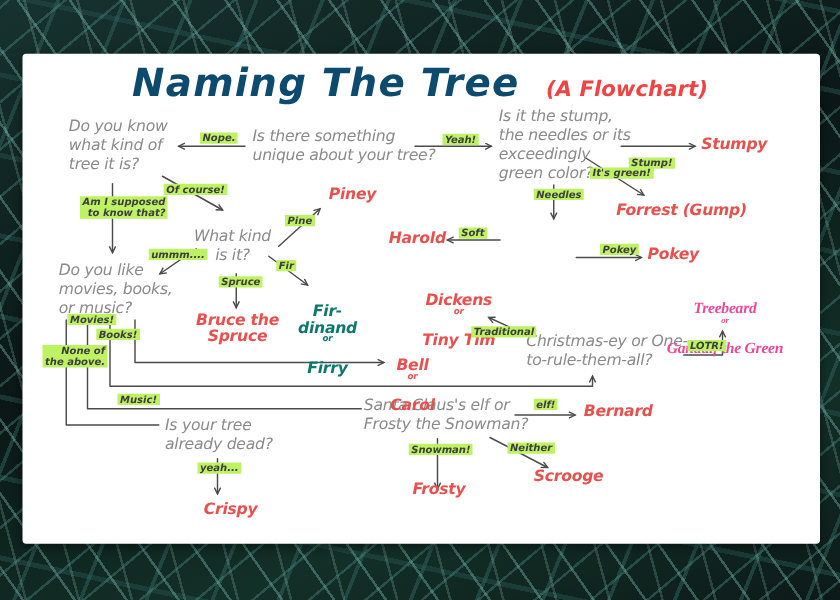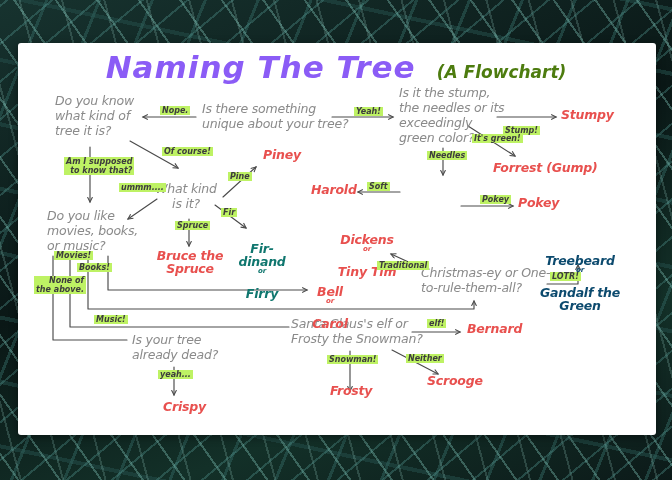--- a/index.html
+++ b/index.html
@@ -19,21 +19,21 @@
       linear-gradient(160deg,#17332f,#0a1716 45%,#133028 75%,#0c1a19);
   }
   #card{
     position:absolute;left:18px;top:43px;width:638px;height:392px;
     background:#ffffff;border-radius:3px;box-shadow:0 2px 8px rgba(0,0,0,.45);
   }
   svg.lines{position:absolute;left:0;top:0;pointer-events:none;}
   .node{position:absolute;white-space:pre-line;}
   .ttl{position:absolute;left:0;top:49px;width:672px;text-align:center;font-style:italic;}
   .ttl .g{font-size:31px;letter-spacing:1px;font-weight:600;}
-  .ttl .s{font-size:17px;color:#4d7c0f;font-weight:600;margin-left:16px;}
+  .ttl .s{font-size:17px;color:#ef4444;font-weight:600;margin-left:16px;}
   .q{font-style:italic;font-size:12.5px;line-height:15px;color:#8a8a8a;letter-spacing:-.2px;}
   .a{font-style:italic;font-weight:700;font-size:12.5px;line-height:13px;letter-spacing:-.2px;}
   .a .or{display:block;font-size:7px;line-height:6px;font-weight:600;}
   .lab{
     font-style:italic;font-size:8px;line-height:9px;font-weight:600;color:#3d3d3d;
     background:#bef264;padding:0 2px;text-align:right;
   }
   .ctr{text-align:center;}
 </style>
 </head>
@@ -70,21 +70,21 @@
       <path d="M415,265 L391,254" marker-end="url(#ah)"></path>
       <path d="M547,284 L578,284 L578,265" marker-end="url(#ah)"></path>
       <path d="M412,332 L460,332" marker-end="url(#ah)"></path>
       <path d="M350,351 L350,391" marker-end="url(#ah)"></path>
       <path d="M392,350 L438,374" marker-end="url(#ah)"></path>
       <path d="M174,367 L174,395" marker-end="url(#ah)"></path>
     </g>
   </svg>
 
   <div class="ttl">
-    <span class="g" style="color:#8b5cf6">Naming The Tree</span>
+    <span class="g" style="color:#0c4a6e">Naming The Tree</span>
     <span class="s">(A Flowchart)</span>
   </div>
 
   <div class="node q" style="left:55px;top:93px;">Do you know
 what kind of
 tree it is?</div>
   <div class="node q" style="left:202px;top:101px;">Is there something
 unique about your tree?</div>
   <div class="node q" style="left:399px;top:85px;">Is it the stump,
 the needles or its
@@ -121,42 +121,42 @@
     <span class="or">or</span>
     <span>Tiny Tim</span>
   </div>
 
   <div class="node a ctr" style="left:305px;top:272px;width:50px;color:#e8504e;">
     <span>Bell</span>
     <span class="or">or</span>
     <span>Carol</span>
   </div>
 
-  <div class="node a ctr" style="left:520px;top:241px;width:120px;color:#0c4a6e;">
+  <div class="node a ctr" style="left:520px;top:227px;width:120px;color:#ec4899;font-family:Liberation Serif, serif;">
     <span>Treebeard</span>
     <span class="or">or</span>
     <span>Gandalf the Green</span>
   </div>
 
   <div class="node a" style="left:467px;top:322px;color:#e8504e;">Bernard</div>
   <div class="node a" style="left:427px;top:374px;color:#e8504e;">Scrooge</div>
   <div class="node a" style="left:330px;top:384px;color:#e8504e;">Frosty</div>
   <div class="node a" style="left:163px;top:400px;color:#e8504e;">Crispy</div>
 
   <div class="node lab" style="left:160px;top:106px;">Nope.</div>
   <div class="node lab" style="left:354px;top:107px;">Yeah!</div>
   <div class="node lab" style="left:503px;top:107px;margin-top:19px;">Stump!</div>
   <div class="node lab" style="left:472px;top:134px;">It's green!</div>
   <div class="node lab" style="left:427px;top:151px;">Needles</div>
   <div class="node lab" style="left:367px;top:182px;">Soft</div>
   <div class="node lab" style="left:480px;top:195px;">Pokey</div>
-  <div class="node lab" style="left:131px;top:147px;margin-left:31px;">Of course!</div>
+  <div class="node lab" style="left:131px;top:147px;">Of course!</div>
   <div class="node lab" style="left:64px;top:157px;">Am I supposed
 to know that?</div>
-  <div class="node lab" style="left:119px;top:183px;font-style:italic;">ummm....</div>
+  <div class="node lab" style="left:119px;top:199px;font-style:italic;">ummm....</div>
   <div class="node lab" style="left:228px;top:172px;">Pine</div>
   <div class="node lab" style="left:221px;top:208px;">Fir</div>
   <div class="node lab" style="left:175px;top:221px;">Spruce</div>
   <div class="node lab" style="left:54px;top:251px;">Movies!</div>
   <div class="node lab" style="left:77px;top:263px;">Books!</div>
   <div class="node lab" style="left:94px;top:275px;margin-top:40px;">Music!</div>
   <div class="node lab" style="left:34px;top:276px;">None of
 the above.</div>
   <div class="node lab" style="left:377px;top:261px;">Traditional</div>
   <div class="node lab" style="left:550px;top:272px;">LOTR!</div>

